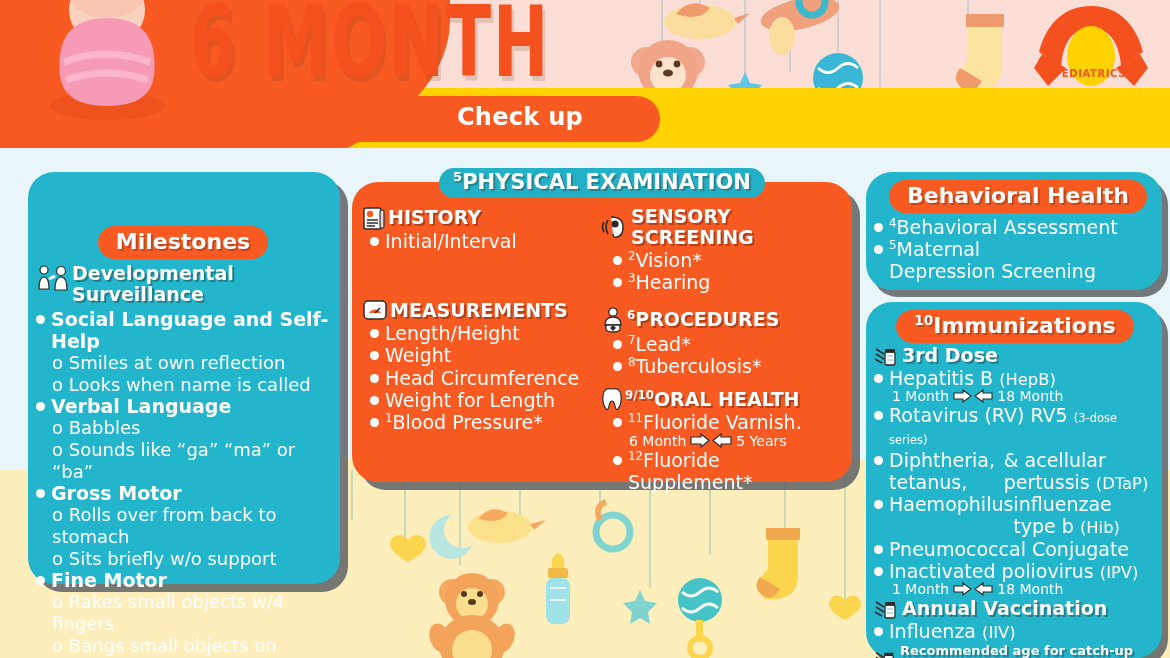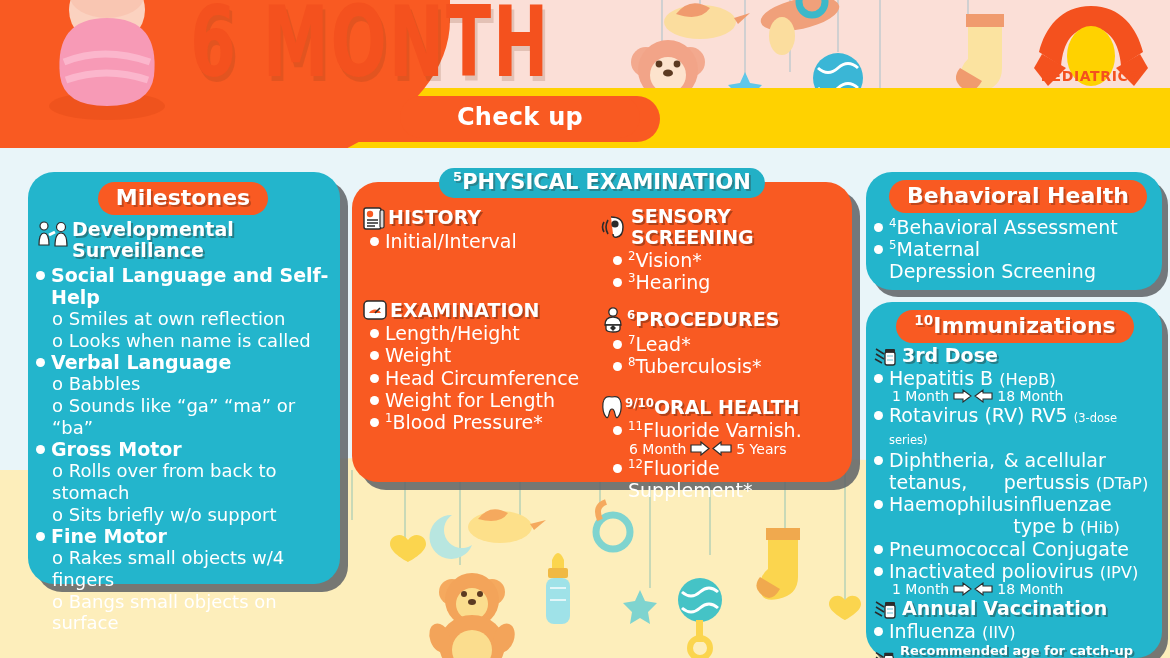--- a/index.html
+++ b/index.html
@@ -48,21 +48,21 @@
     transform:scaleY(1.35) scaleX(0.92);
     transform-origin:left top;
     text-shadow:3px 3px 0 rgba(120,60,30,.18);
   }
   
   #baby-wrap { position:absolute; left:22px; top:-42px; width:170px; height:175px; }
   
   #logo { position:absolute; right:14px; top:2px; width:130px; height:100px; }
   #logo-text {
     position:absolute; right:12px; top:68px; width:136px; text-align:center;
-    color:#f4511e; font-size:14px; font-weight:bold; letter-spacing:.6px;
+    color:#f4511e; font-size:10px; font-weight:bold; letter-spacing:.6px;
   }
   
   .panel { position:absolute; border-radius:26px; }
   .panel-shadow {
     position:absolute; border-radius:26px; background:#5e6266; opacity:.85;
   }
   .pill-title {
     background:#f95a22; color:#fff; border-radius:18px;
     display:inline-block; padding:3px 18px 5px 18px;
     font-size:22px; font-weight:bold;
@@ -276,21 +276,21 @@
     <path d="M16 52 l24 14 l-18 18 l-14 -18 z" fill="#f4511e"></path>
     <path d="M114 52 l-24 14 l18 18 l14 -18 z" fill="#f4511e"></path>
     <ellipse cx="65" cy="54" rx="24" ry="30" fill="#ffd200"></ellipse>
   </svg>
   <div id="logo-text">PEDIATRICS</div>
 </div>
 
 <div class="panel-shadow" id="milestones-shadow"></div>
 <div class="panel" id="milestones">
   <div class="panel-inner" style="padding:10px 10px 0 8px;">
-    <div style="text-align:center;margin-bottom:4px;">
+    <div style="text-align:center;margin-bottom:4px;margin-top:44px;">
       <span class="pill-title">Milestones</span>
     </div>
     <div class="sec-head" style="align-items:flex-start;">
       <span class="ico" style="margin-top:2px;">
         <svg width="34" height="26" viewBox="0 0 34 26">
           <circle cx="8" cy="5" r="4" fill="#fff" stroke="#2b2b2b" stroke-width="1.2"></circle>
           <path d="M3 24 q0 -12 5 -12 q5 0 5 12 z" fill="#fff" stroke="#2b2b2b" stroke-width="1.2"></path>
           <circle cx="25" cy="6" r="4.5" fill="#fff" stroke="#2b2b2b" stroke-width="1.2"></circle>
           <path d="M19 25 q0 -13 6 -13 q6 0 6 13 z" fill="#fff" stroke="#2b2b2b" stroke-width="1.2"></path>
           <path d="M13 14 l6 -3" stroke="#fff" stroke-width="3"></path>
@@ -360,21 +360,21 @@
         </div>
 
         <div class="sec-head" style="margin-top:46px;">
           <span class="ico">
             <svg width="26" height="24" viewBox="0 0 26 24">
               <rect x="2" y="3" width="22" height="18" rx="4" fill="#fff" stroke="#2b2b2b" stroke-width="1.5"></rect>
               <path d="M7 15 a7 7 0 0 1 12 0 z" fill="#f95a22"></path>
               <path d="M13 15 l5 -5" stroke="#2b2b2b" stroke-width="1.6"></path>
             </svg>
           </span>
-          <span>EXAMINATION</span>
+          <span>MEASUREMENTS</span>
         </div>
         <div class="bullet-line" style="padding-left:8px;">
           <span class="dot"></span>
           <span>Length/Height</span>
         </div>
         <div class="bullet-line" style="padding-left:8px;">
           <span class="dot"></span>
           <span>Weight</span>
         </div>
         <div class="bullet-line" style="padding-left:8px;">
@@ -424,21 +424,21 @@
         </div>
         <div class="bullet-line" style="padding-left:12px;">
           <span class="dot"></span>
           <span><sup>7</sup><span>Lead*</span></span>
         </div>
         <div class="bullet-line" style="padding-left:12px;">
           <span class="dot"></span>
           <span><sup>8</sup><span>Tuberculosis*</span></span>
         </div>
 
-        <div class="sec-head" style="margin-top:18px;">
+        <div class="sec-head" style="margin-top:10px;">
           <span class="ico">
             <svg width="22" height="24" viewBox="0 0 22 24">
               <path d="M11 2 q8 -2 9 6 q1 9 -3 14 q-2 2 -3 -3 q-1 -5 -3 -5 q-2 0 -3 5 q-1 5 -3 3 q-4 -5 -3 -14 q1 -8 9 -6 z" fill="#fff" stroke="#2b2b2b" stroke-width="1.2"></path>
             </svg>
           </span>
           <span><sup>9/10</sup><span>ORAL HEALTH</span></span>
         </div>
         <div class="bullet-line" style="padding-left:12px;">
           <span class="dot"></span>
           <span><sup>11</sup><span>Fluoride Varnish.</span></span>

